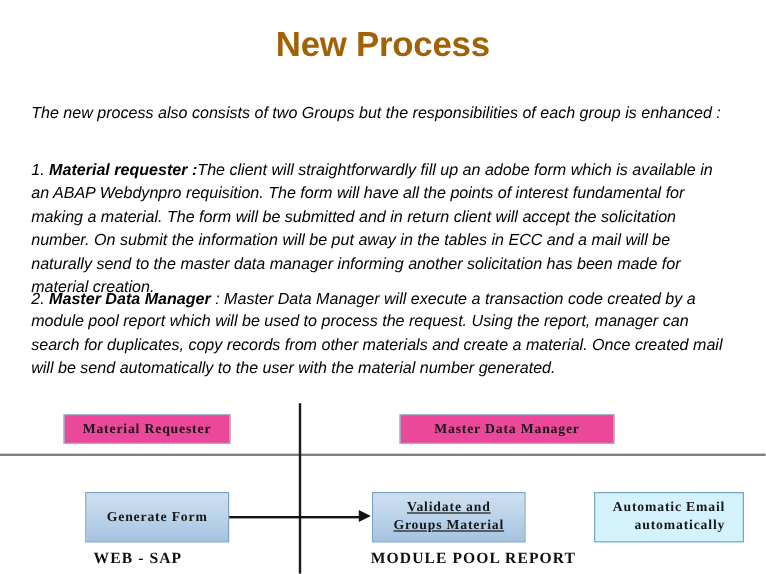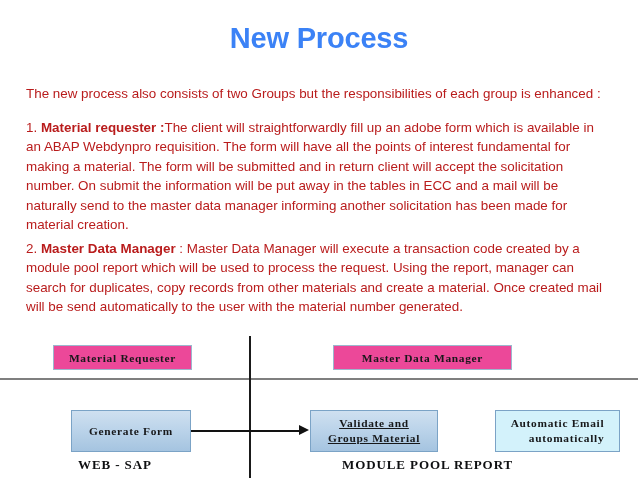--- a/index.html
+++ b/index.html
@@ -22,36 +22,37 @@
   .slide-title {
     position: absolute;
     top: 21px;
     left: 0;
     width: 638px;
     text-align: center;
     font-family: "Liberation Sans", sans-serif;
     font-size: 29px;
     font-weight: bold;
     letter-spacing: -0.2px;
-    color: #3b82f6;
+    color: #a16207;
     line-height: 34px;
   }
 
   
   .body-copy {
     position: absolute;
     left: 26px;
     width: 586px;
     font-size: 13.4px;
     line-height: 19.4px;
-    color: #b91c1c;
+    color: #000000;
     text-align: left;
+    font-style: italic;
   }
   .para-intro { top: 84px; }
-  .para-one   { top: 118px; }
+  .para-one   { top: 132px; }
   .para-two   { top: 239px; }
   .body-copy b { font-weight: bold; }
 
   
   .lane-divider-h {
     position: absolute;
     left: 0;
     top: 378px;
     width: 638px;
     height: 0;
@@ -142,21 +143,21 @@
   .caption {
     position: absolute;
     font-family: "Liberation Serif", serif;
     font-weight: bold;
     font-size: 13px;
     letter-spacing: 0.9px;
     color: #0e0f11;
     white-space: nowrap;
   }
   .caption.web-sap      { left: 78px;  top: 457px; }
-  .caption.module-pool  { left: 309px; top: 457px; margin-left: 33px; }
+  .caption.module-pool  { left: 309px; top: 457px; }
 </style>
 </head>
 <body>
 
 <div class="slide-title">New Process</div>
 
 <div class="body-copy para-intro">The new process also consists of two Groups but the responsibilities of each group is enhanced :</div>
 
 <div class="body-copy para-one"><span>1.</span> <b>Material requester :</b><span>The client will straightforwardly fill up an adobe form which is available in an ABAP Webdynpro requisition. The form will have all the points of interest fundamental for making a material. The form will be submitted and in return client will accept the solicitation number. On submit the information will be put away in the tables in ECC and a mail will be naturally send to the master data manager informing another solicitation has been made for material creation.</span></div>
 

